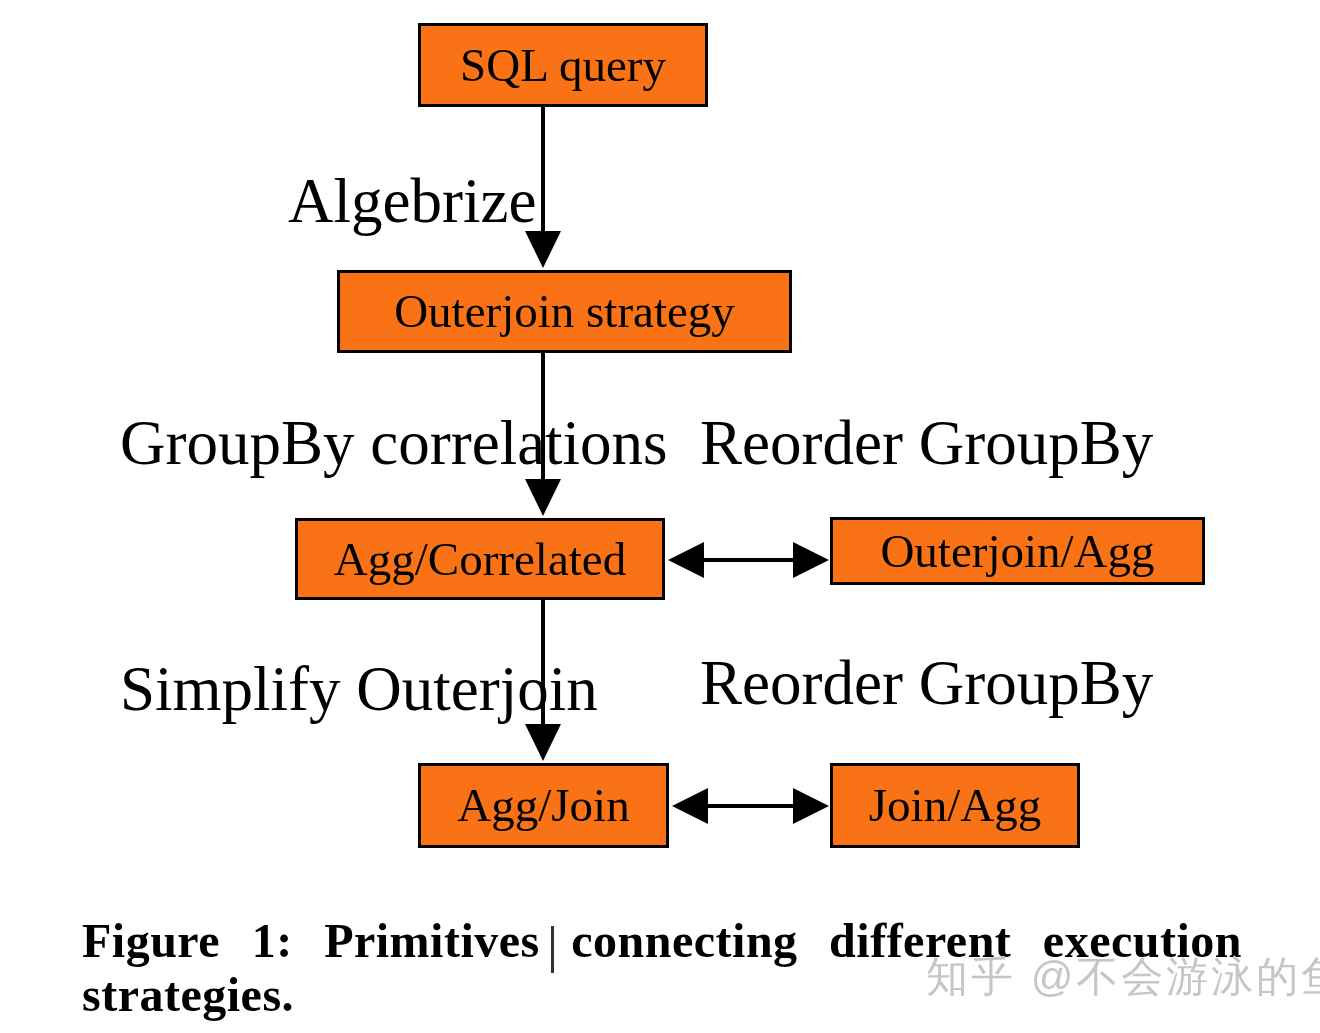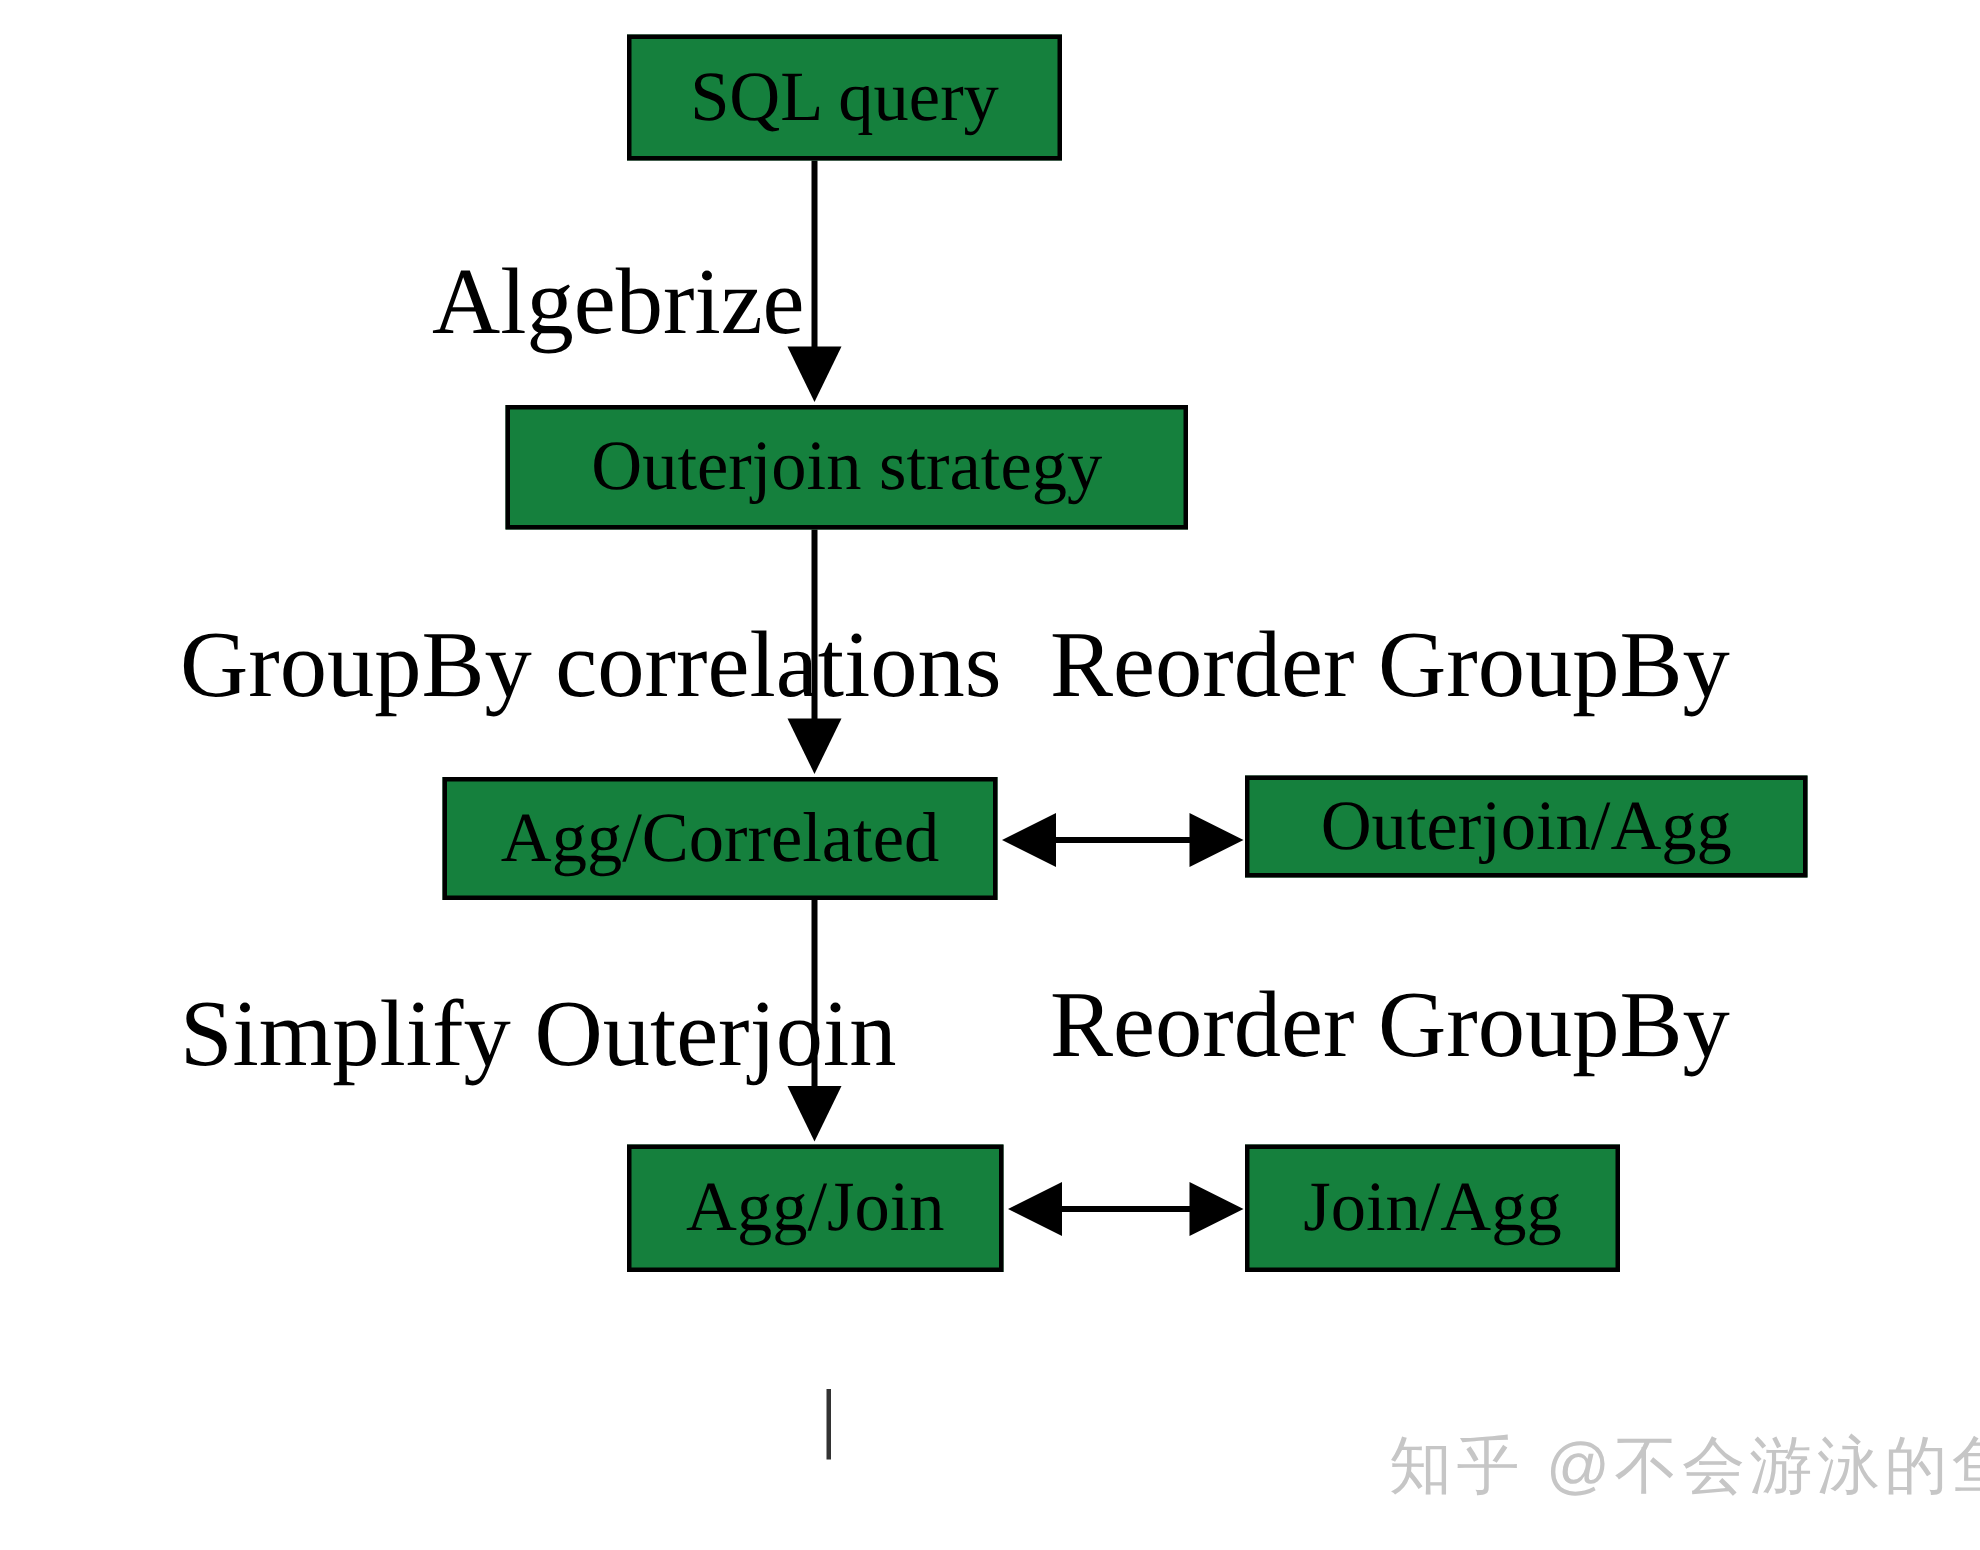--- a/index.html
+++ b/index.html
@@ -29,21 +29,21 @@
     stroke-width: 4;
   }
   .arrows polygon {
     fill: #000000;
     stroke: none;
   }
   .node {
     position: absolute;
     box-sizing: border-box;
     border: 3px solid #000000;
-    background: #15803d;
+    background: #f97316;
     display: flex;
     align-items: center;
     justify-content: center;
     font-size: 47px;
     line-height: 1;
     white-space: nowrap;
   }
   .edge-label {
     position: absolute;
     font-size: 63px;
@@ -144,18 +144,22 @@
   <div class="edge-label" style="left:288px; top:170px;">Algebrize</div>
 
   <div class="edge-label" style="left:120px; top:412px;">GroupBy correlations</div>
 
   <div class="edge-label" style="left:700px; top:412px;">Reorder GroupBy</div>
 
   <div class="edge-label" style="left:120px; top:658px;">Simplify Outerjoin</div>
 
   <div class="edge-label" style="left:700px; top:652px;">Reorder GroupBy</div>
 
+  <div class="caption">
+    <div class="line1">Figure 1: Primitives connecting different execution</div>
+    <div class="line2">strategies.</div>
+  </div>
 
   <div class="text-cursor"></div>
 
   <div class="watermark">知乎 @不会游泳的鱼</div>
 
 </div>
 
 </body></html>

